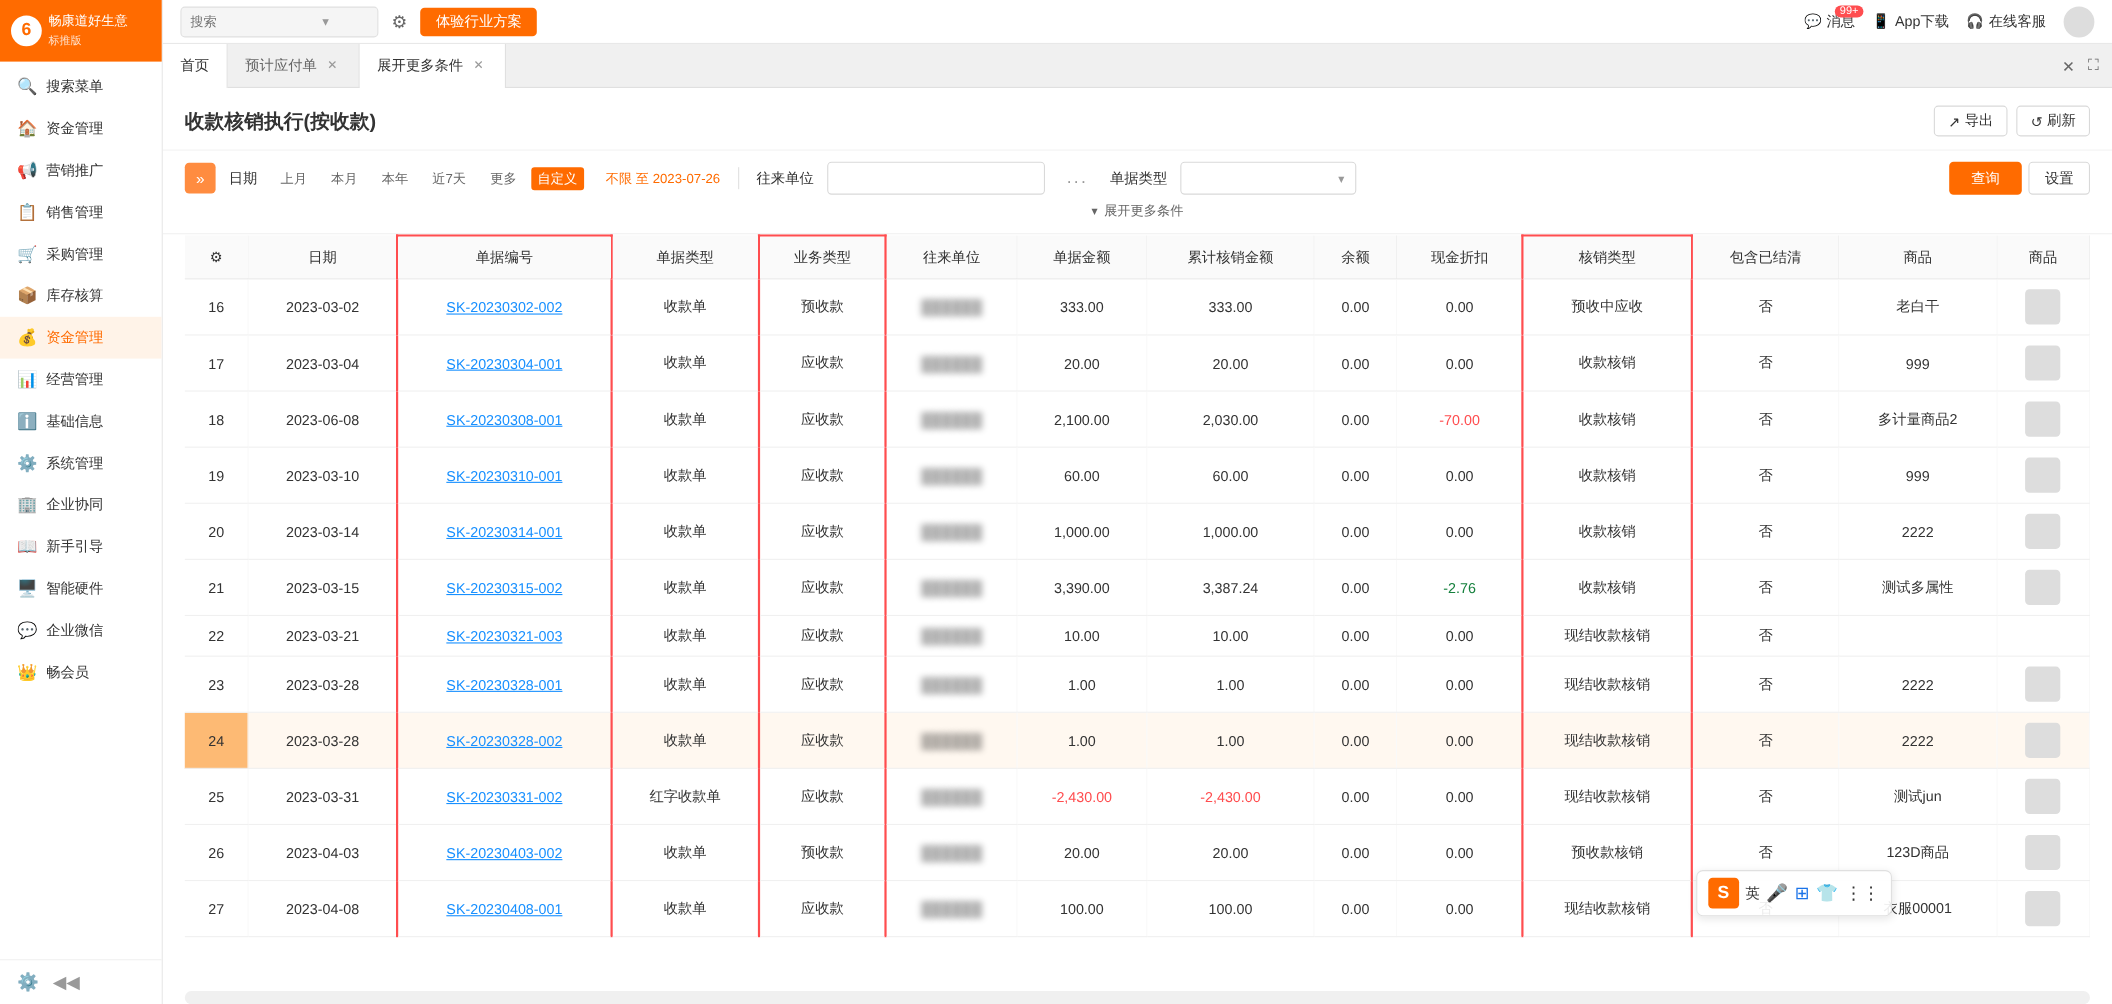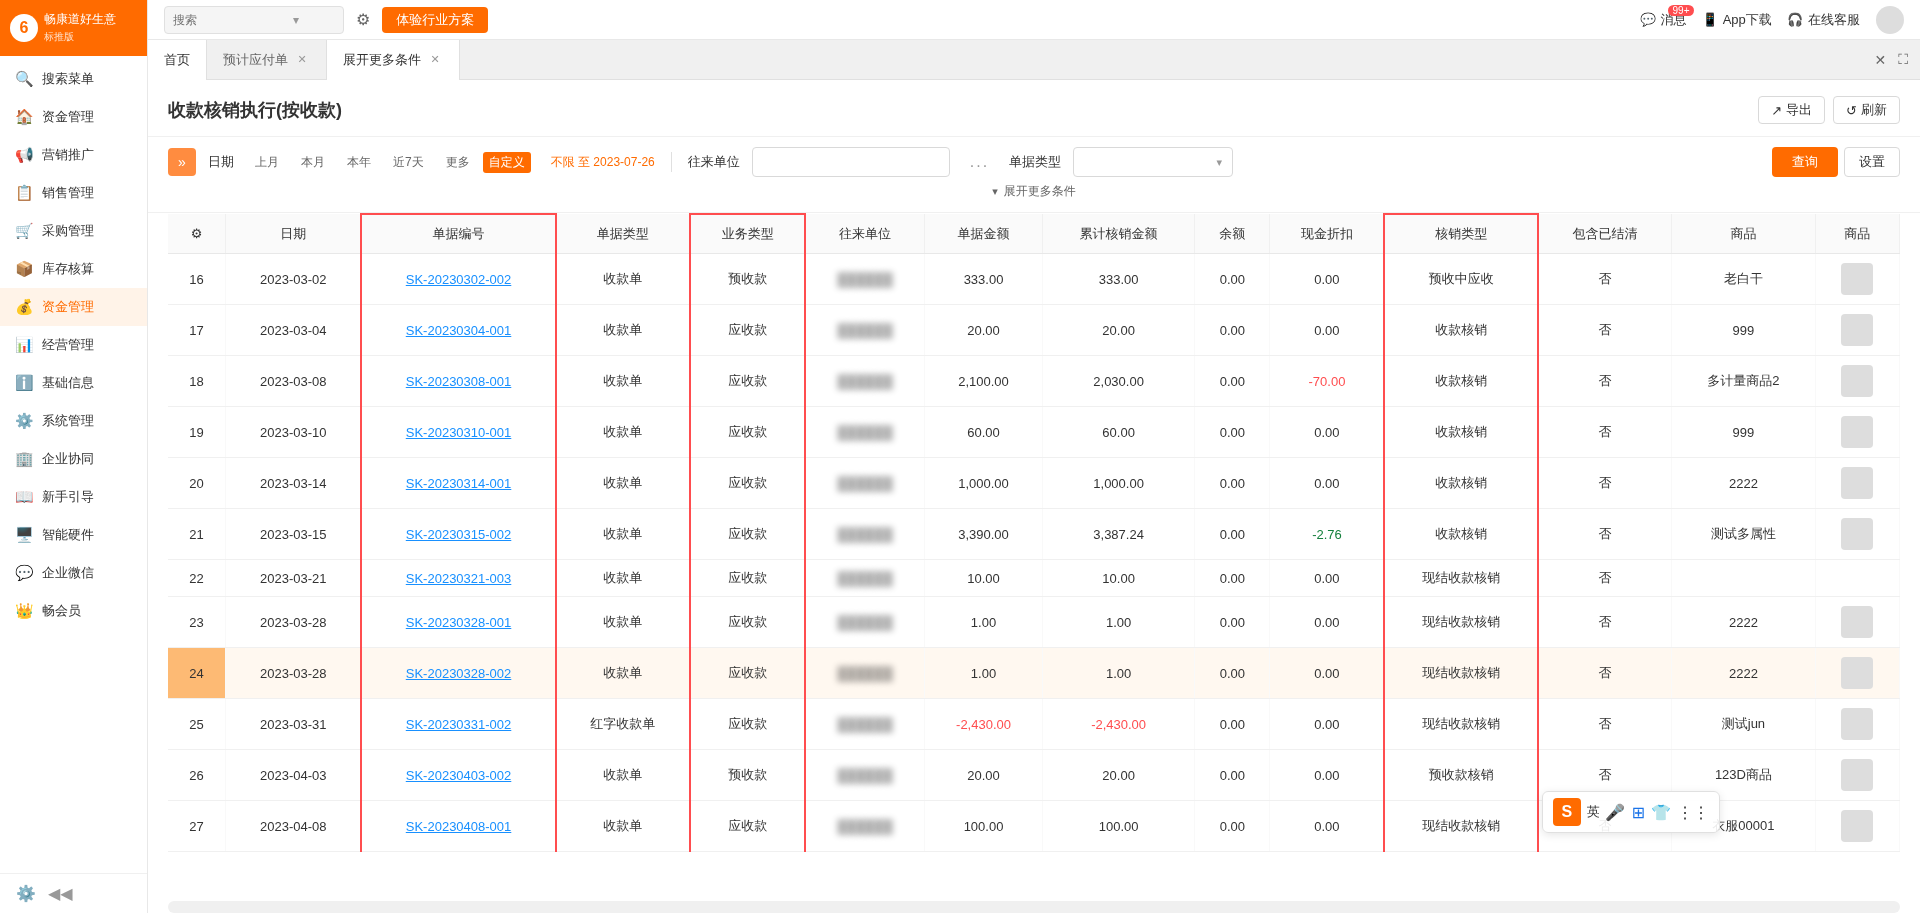--- a/index.html
+++ b/index.html
@@ -316,21 +316,21 @@
     <td style=";">20.00</td>
     <td style="">0.00</td>
     <td style=";">0.00</td>
     <td style=";border-left:2px solid #ff4d4f;border-right:2px solid #ff4d4f">收款核销</td>
     <td style="">否</td>
     <td style="">999</td>
     <td style=""><div style="width:32px;height:32px;background:#ddd;border-radius:4px;display:inline-block;vertical-align:middle"></div></td>
   </tr>
             <tr>
     <td style="">18</td>
-    <td style="">2023-03-08</td>
+    <td style="">2023-06-08</td>
     <td style=";border-left:2px solid #ff4d4f;border-right:2px solid #ff4d4f">
       <a class="link">SK-20230308-001</a>
     </td>
     <td style="">收款单</td>
     <td style=";border-left:2px solid #ff4d4f;border-right:2px solid #ff4d4f">应收款</td>
     <td style=""><span style="color:transparent;text-shadow:0 0 6px rgba(0,0,0,0.3)">██████</span></td>
     <td style=";">2,100.00</td>
     <td style=";">2,030.00</td>
     <td style="">0.00</td>
     <td style=";color:#ff4d4f">-70.00</td>

